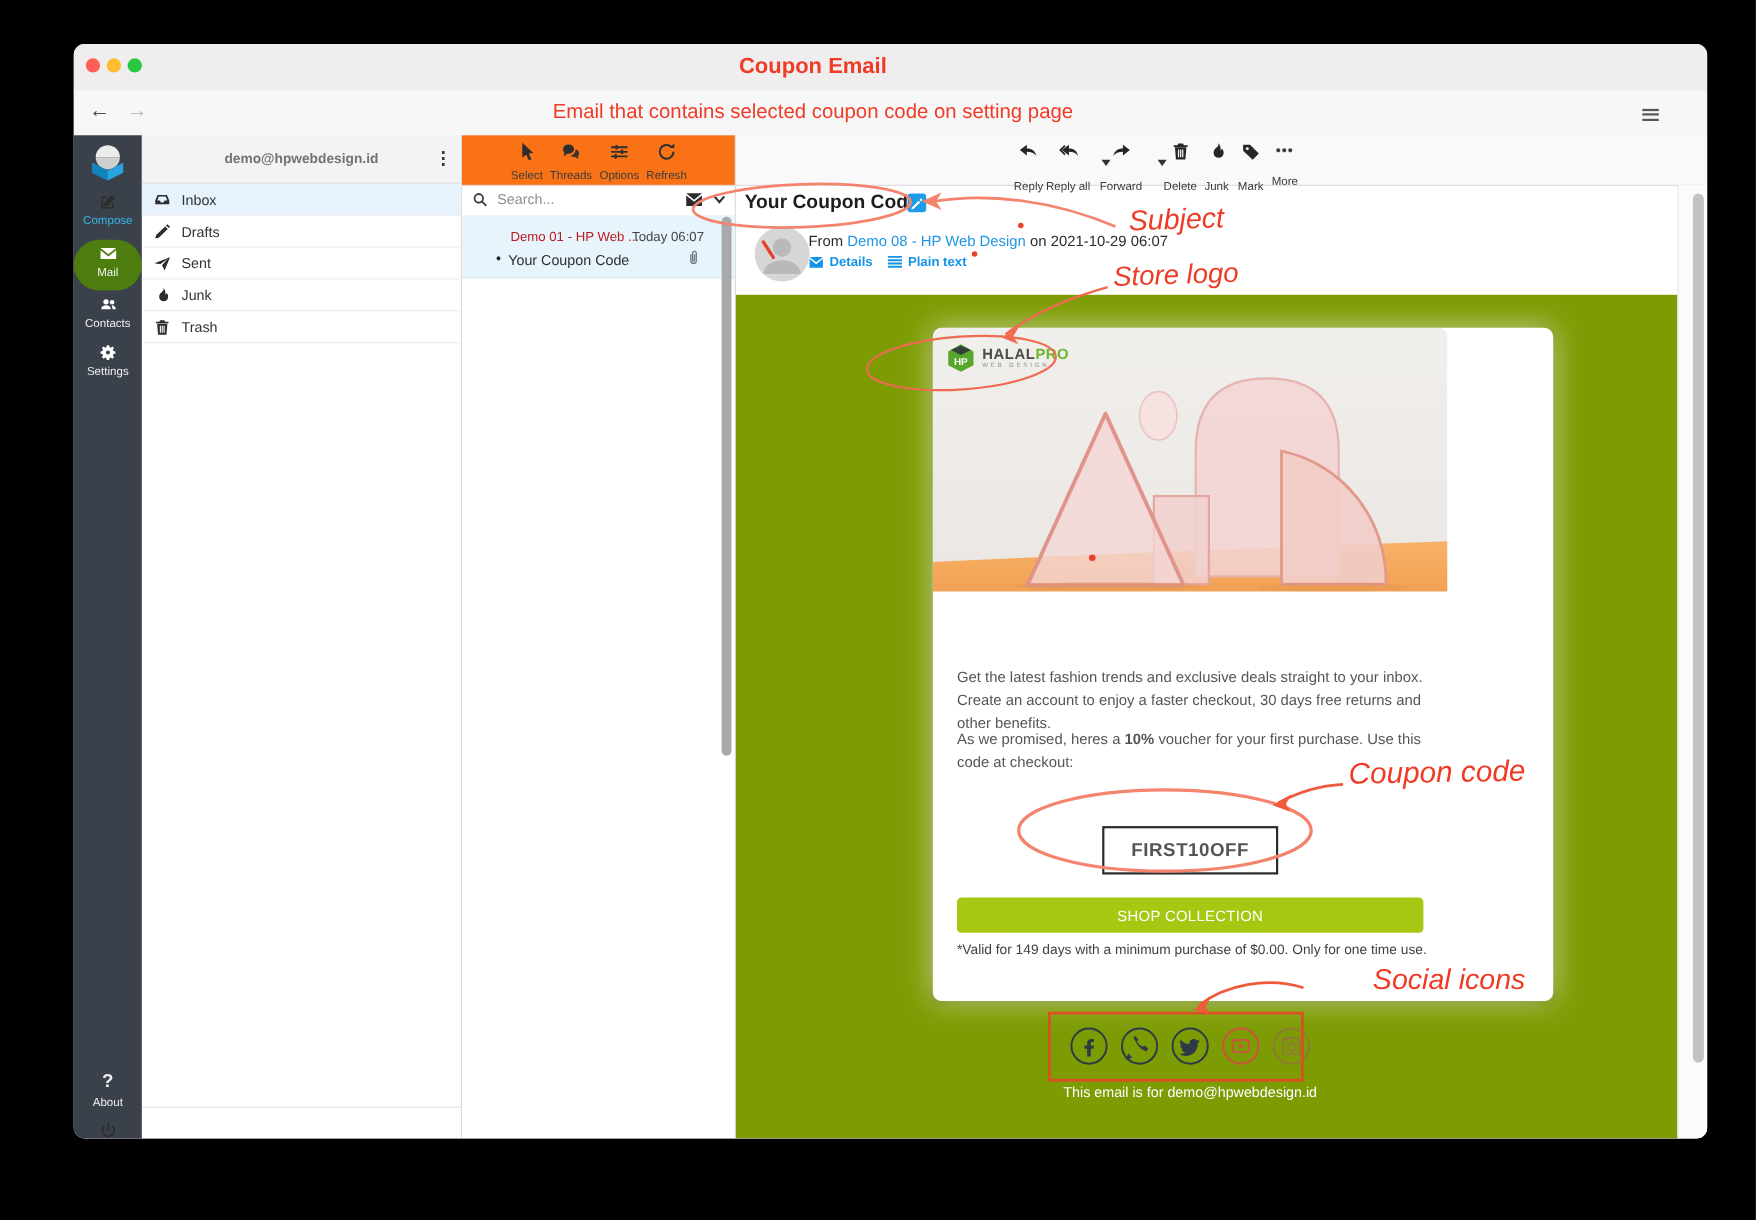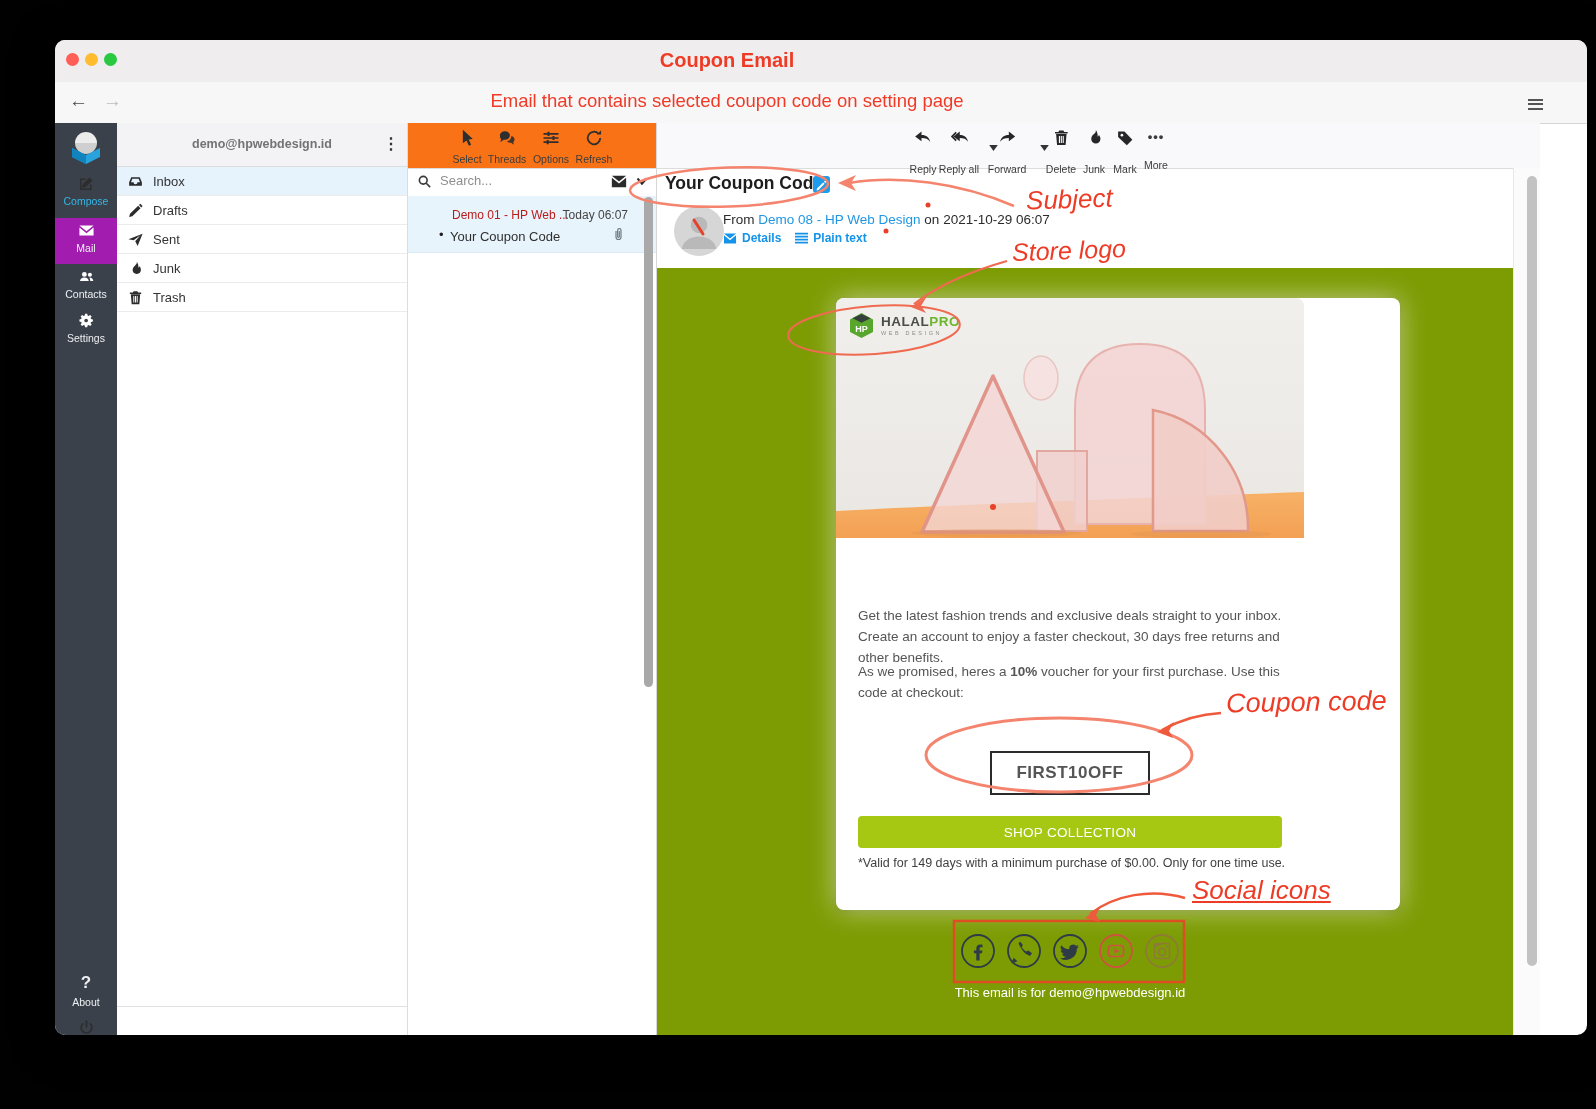--- a/index.html
+++ b/index.html
@@ -1,32 +1,32 @@
 <!DOCTYPE html>
 <html><head>
 <meta charset="utf-8">
 <style>
   html,body{margin:0;padding:0;background:#000;}
   body{font-family:"Liberation Sans",sans-serif;}
   .stage{position:relative;width:1596px;height:1109px;background:#010101;overflow:hidden;}
   .abs{position:absolute;}
-  .window{position:absolute;left:55px;top:40px;width:1485px;height:995px;background:#fff;border-radius:10px;overflow:hidden;box-shadow:0 8px 40px rgba(0,0,0,.6);padding-left:47px;}
+  .window{position:absolute;left:67px;top:40px;width:1485px;height:995px;background:#fff;border-radius:10px;overflow:hidden;box-shadow:0 8px 40px rgba(0,0,0,.6);}
   
   .titlebar{position:absolute;left:0;top:0;width:100%;height:42px;background:#efedee;border-bottom:1px solid #dddbdd;}
   .light{position:absolute;top:13px;width:13px;height:13px;border-radius:50%;}
   .win-title{position:absolute;top:9px;left:0;width:1344px;text-align:center;font-size:20px;font-weight:bold;color:#ee3b25;}
   .browserbar{position:absolute;left:0;top:42px;width:100%;height:41px;background:#f8f7f8;border-bottom:1px solid #d6d4d6;}
   .navarrow{position:absolute;top:8px;font-size:19px;color:#4a4a4a;}
   .subtitle{position:absolute;top:8px;left:0;width:1344px;text-align:center;font-size:18.5px;color:#f03a26;}
   .hamburger span{display:block;width:15px;height:2px;background:#555;margin:2.5px 0;}
   
   .sidebar{position:absolute;left:0;top:83px;width:62px;height:912px;background:#3a414a;}
   .side-item{position:absolute;left:0;width:62px;text-align:center;color:#eef0f2;}
   .side-item .lbl{font-size:10.5px;margin-top:3px;}
-  .side-active{background:#a21caf;}
+  .side-active{background:#4d7c0f;border-radius:23px;}
   .blue{color:#35b5e5;}
   .red{color:#e8443a;}
   
   .folders{position:absolute;left:62px;top:83px;width:291px;height:912px;background:#fff;border-right:1px solid #dcdcdc;box-sizing:border-box;}
   .folder-header{height:43px;background:#f3f2f4;border-bottom:1px solid #ddd;position:relative;}
   .acct{position:absolute;left:0;top:14px;width:100%;text-align:center;font-size:12.5px;font-weight:bold;color:#737373;}
   .kebab{position:absolute;right:8px;top:11px;font-size:16px;color:#333;font-weight:bold;}
   .folder-row{height:28px;border-bottom:1px solid #ececec;display:flex;align-items:center;padding-left:10px;gap:9px;font-size:13px;color:#333;}
   .folder-row.sel{background:#e7f3fc;}
   .icon17{width:17px;height:17px;flex:0 0 auto;color:#2d2d2d;}
@@ -451,14 +451,14 @@
     <path d="M1157,732 L1174,722 L1169,731 L1173,738 Z" fill="#ef5a3c"></path>
     <path d="M1085,918 L1101,906 L1096,915 L1100,922 Z" fill="#ef5a3c"></path>
     <path d="M694,220 L703,234" stroke="#e8402a" stroke-width="3" stroke-linecap="round"></path>
     <circle cx="928" cy="205" r="2.5" fill="#e8402a"></circle>
     <circle cx="886" cy="231" r="2.5" fill="#e8402a"></circle>
     <circle cx="993" cy="507" r="3" fill="#e8402a"></circle>
   </svg>
   <div class="anno-label" style="left:1026px;top:184px;transform:rotate(-2deg);">Subject</div>
   <div class="anno-label" style="left:1012px;top:236px;font-size:25px;transform:rotate(-2deg);">Store logo</div>
   <div class="anno-label" style="left:1226px;top:687px;font-size:27px;transform:rotate(-1deg);">Coupon code</div>
-  <div class="anno-label" style="left:1192px;top:875px;text-decoration:underline;">Social icons</div>
+  <div class="anno-label" style="left:1248px;top:875px;">Social icons</div>
 </div>
 
 </body></html>

